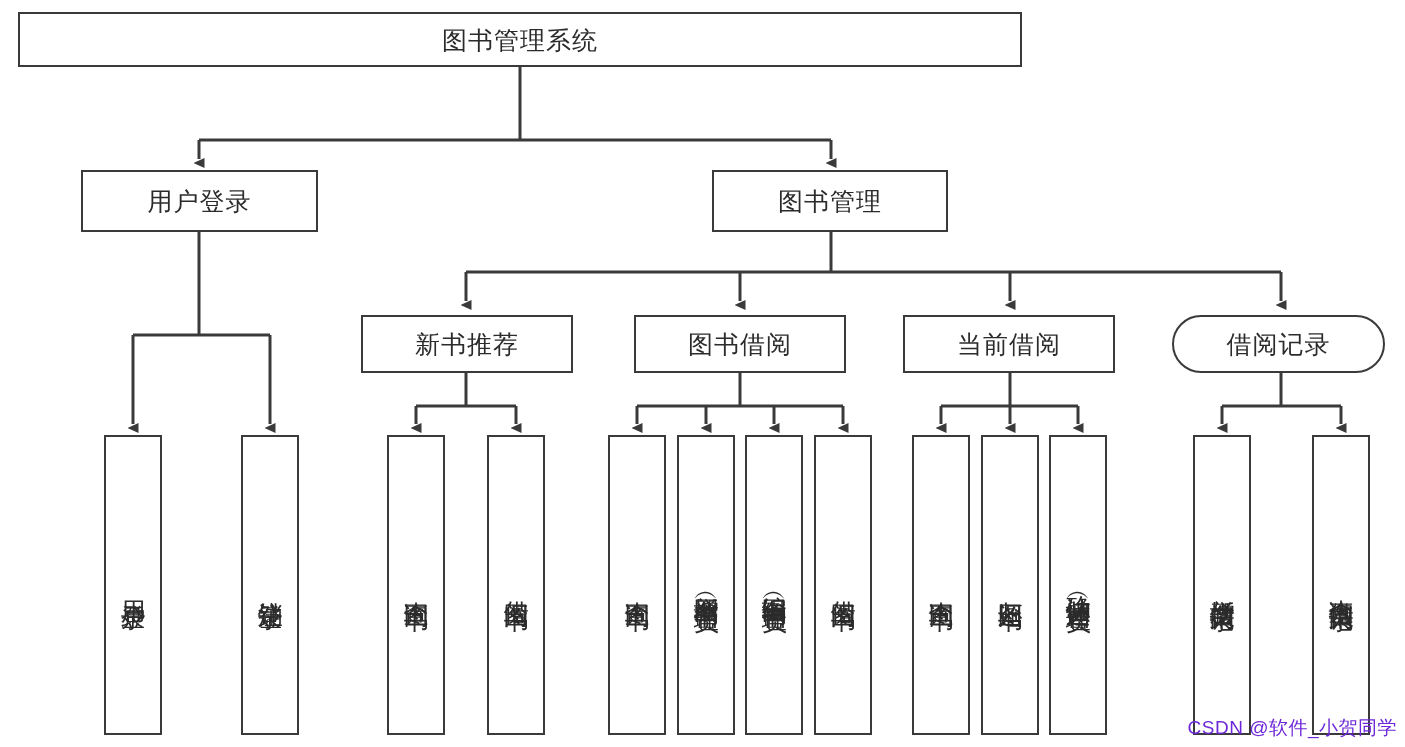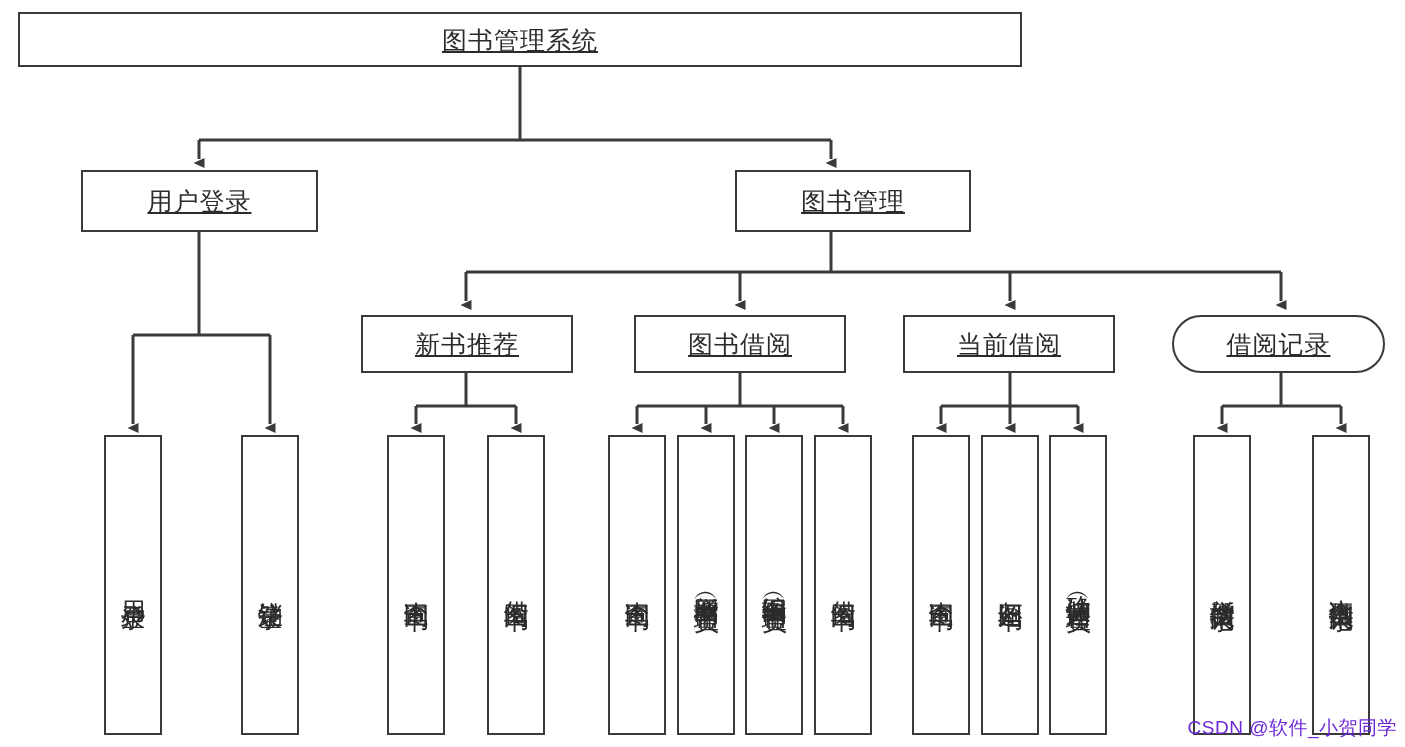--- a/index.html
+++ b/index.html
@@ -32,21 +32,20 @@
     border: 2px solid #3a3a3a;
     display: flex;
     align-items: center;
     justify-content: center;
     color: #2b2b2b;
   }
   .node.horiz {
     font-size: 25px;
     letter-spacing: 1px;
     line-height: 1.2;
-    text-decoration: underline;
   }
   .node.vert {
     writing-mode: vertical-rl;
     text-orientation: upright;
     font-size: 25px;
     line-height: 1.18;
     letter-spacing: 2px;
     padding: 6px 0;
     justify-content: center;
     align-items: center;
@@ -126,21 +125,21 @@
     </g>
   </svg>
 
   <div class="node horiz" style="left:18px; top:12px; width:1004px; height:55px;">
     <span>图书管理系统</span>
   </div>
 
   <div class="node horiz" style="left:81px; top:170px; width:237px; height:62px;">
     <span>用户登录</span>
   </div>
-  <div class="node horiz" style="left:712px; top:170px; width:236px; height:62px;margin-left:23px;">
+  <div class="node horiz" style="left:712px; top:170px; width:236px; height:62px;">
     <span>图书管理</span>
   </div>
 
   <div class="node horiz" style="left:361px; top:315px; width:212px; height:58px;text-align:center;">
     <span>新书推荐</span>
   </div>
   <div class="node horiz" style="left:903px; top:315px; width:212px; height:58px;">
     <span>当前借阅</span>
   </div>
   <div class="node horiz" style="left:634px; top:315px; width:212px; height:58px;">

